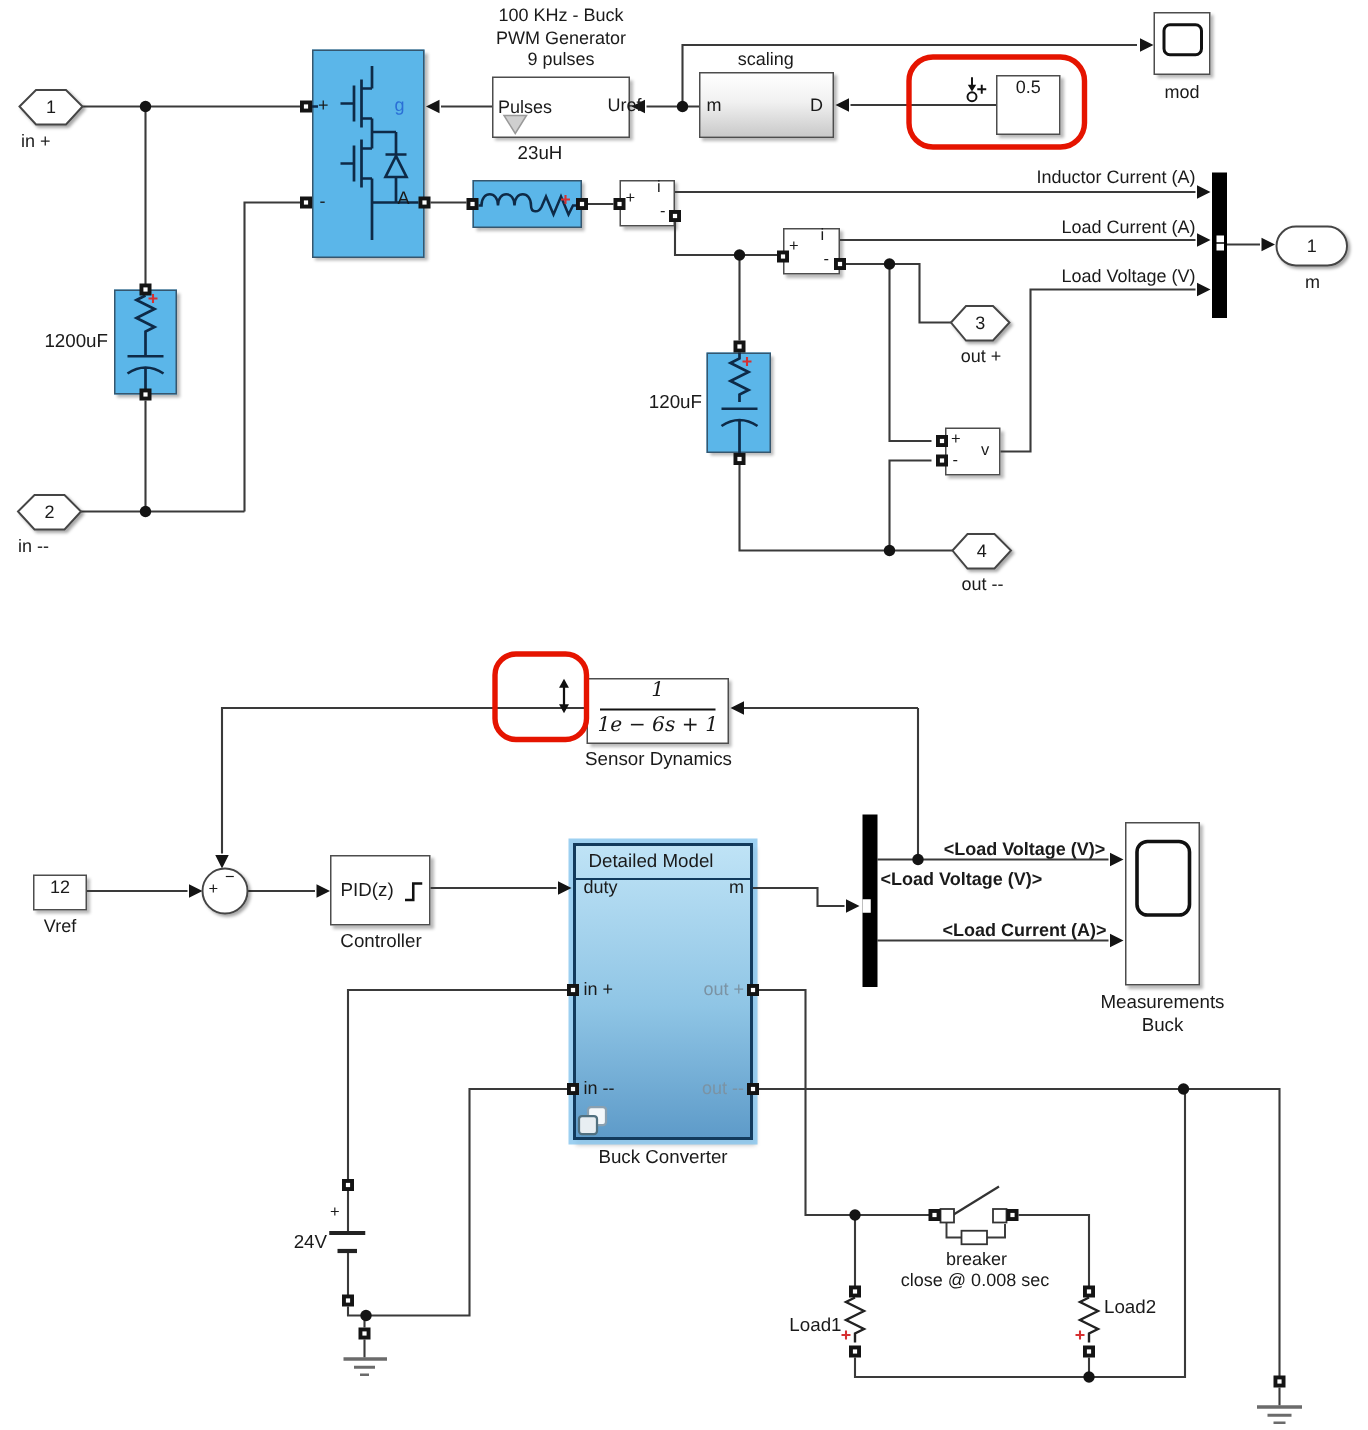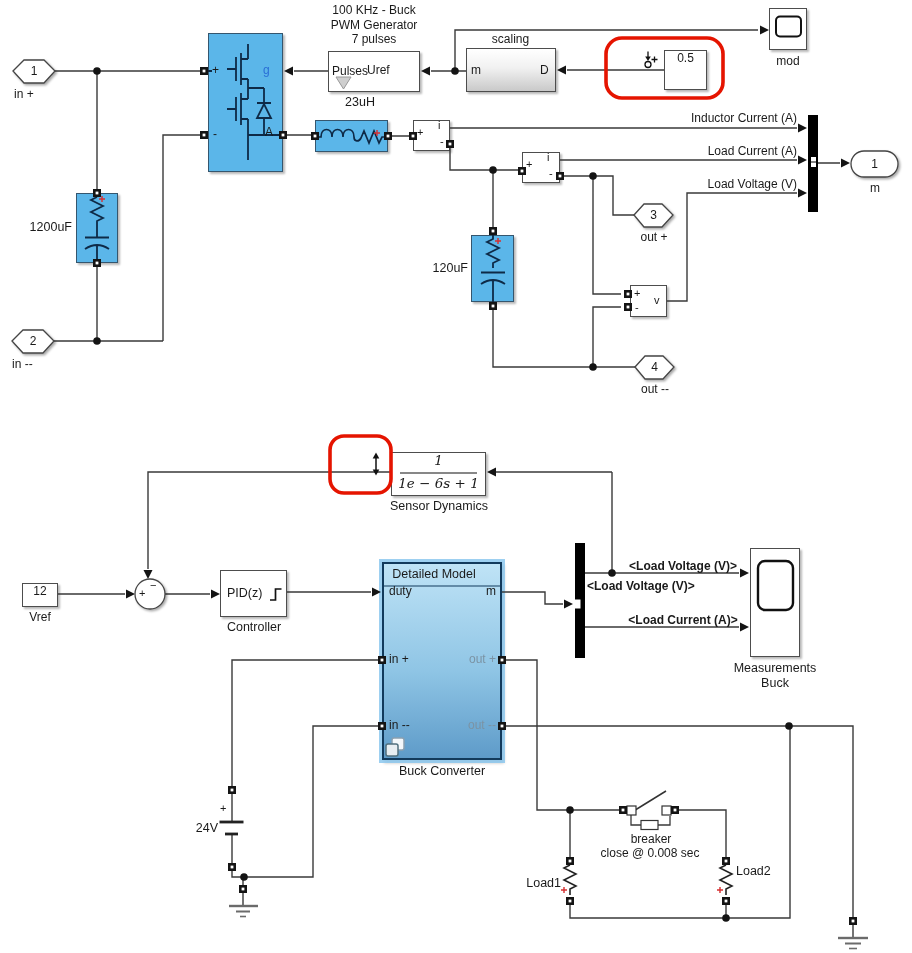--- a/index.html
+++ b/index.html
@@ -245,24 +245,24 @@
   <div class="lbl c" style="left:862px;top:181px;width:26px">m</div>
 
   <div class="lbl" style="left:212px;top:63px">+</div>
   <div class="lbl" style="left:213px;top:127px">-</div>
   <div class="lbl blue-txt" style="left:263px;top:63px">g</div>
   <div class="lbl" style="left:265px;top:125px">A</div>
 
   <div class="lbl c line14" style="left:297px;top:3px;width:154px">
     <span>100 KHz - Buck</span>
       <span>PWM Generator</span>
-      <span>7 pulses</span>
+      <span>9 pulses</span>
   </div>
   <div class="lbl" style="left:332px;top:64px">Pulses</div>
-  <div class="lbl" style="left:367px;top:63px">Uref</div>
+  <div class="lbl" style="left:405px;top:63px">Uref</div>
 
   <div class="lbl c" style="left:463px;top:32px;width:95px">scaling</div>
   <div class="lbl" style="left:471px;top:63px">m</div>
   <div class="lbl" style="left:540px;top:63px">D</div>
 
   <div class="lbl c" style="left:757px;top:54px;width:62px">mod</div>
   <div class="lbl r fs125" style="left:16px;top:220px;width:56px">1200uF</div>
   <div class="lbl c fs125" style="left:331px;top:95px;width:58px">23uH</div>
   <div class="lbl r fs125" style="left:418px;top:261px;width:50px">120uF</div>
 

